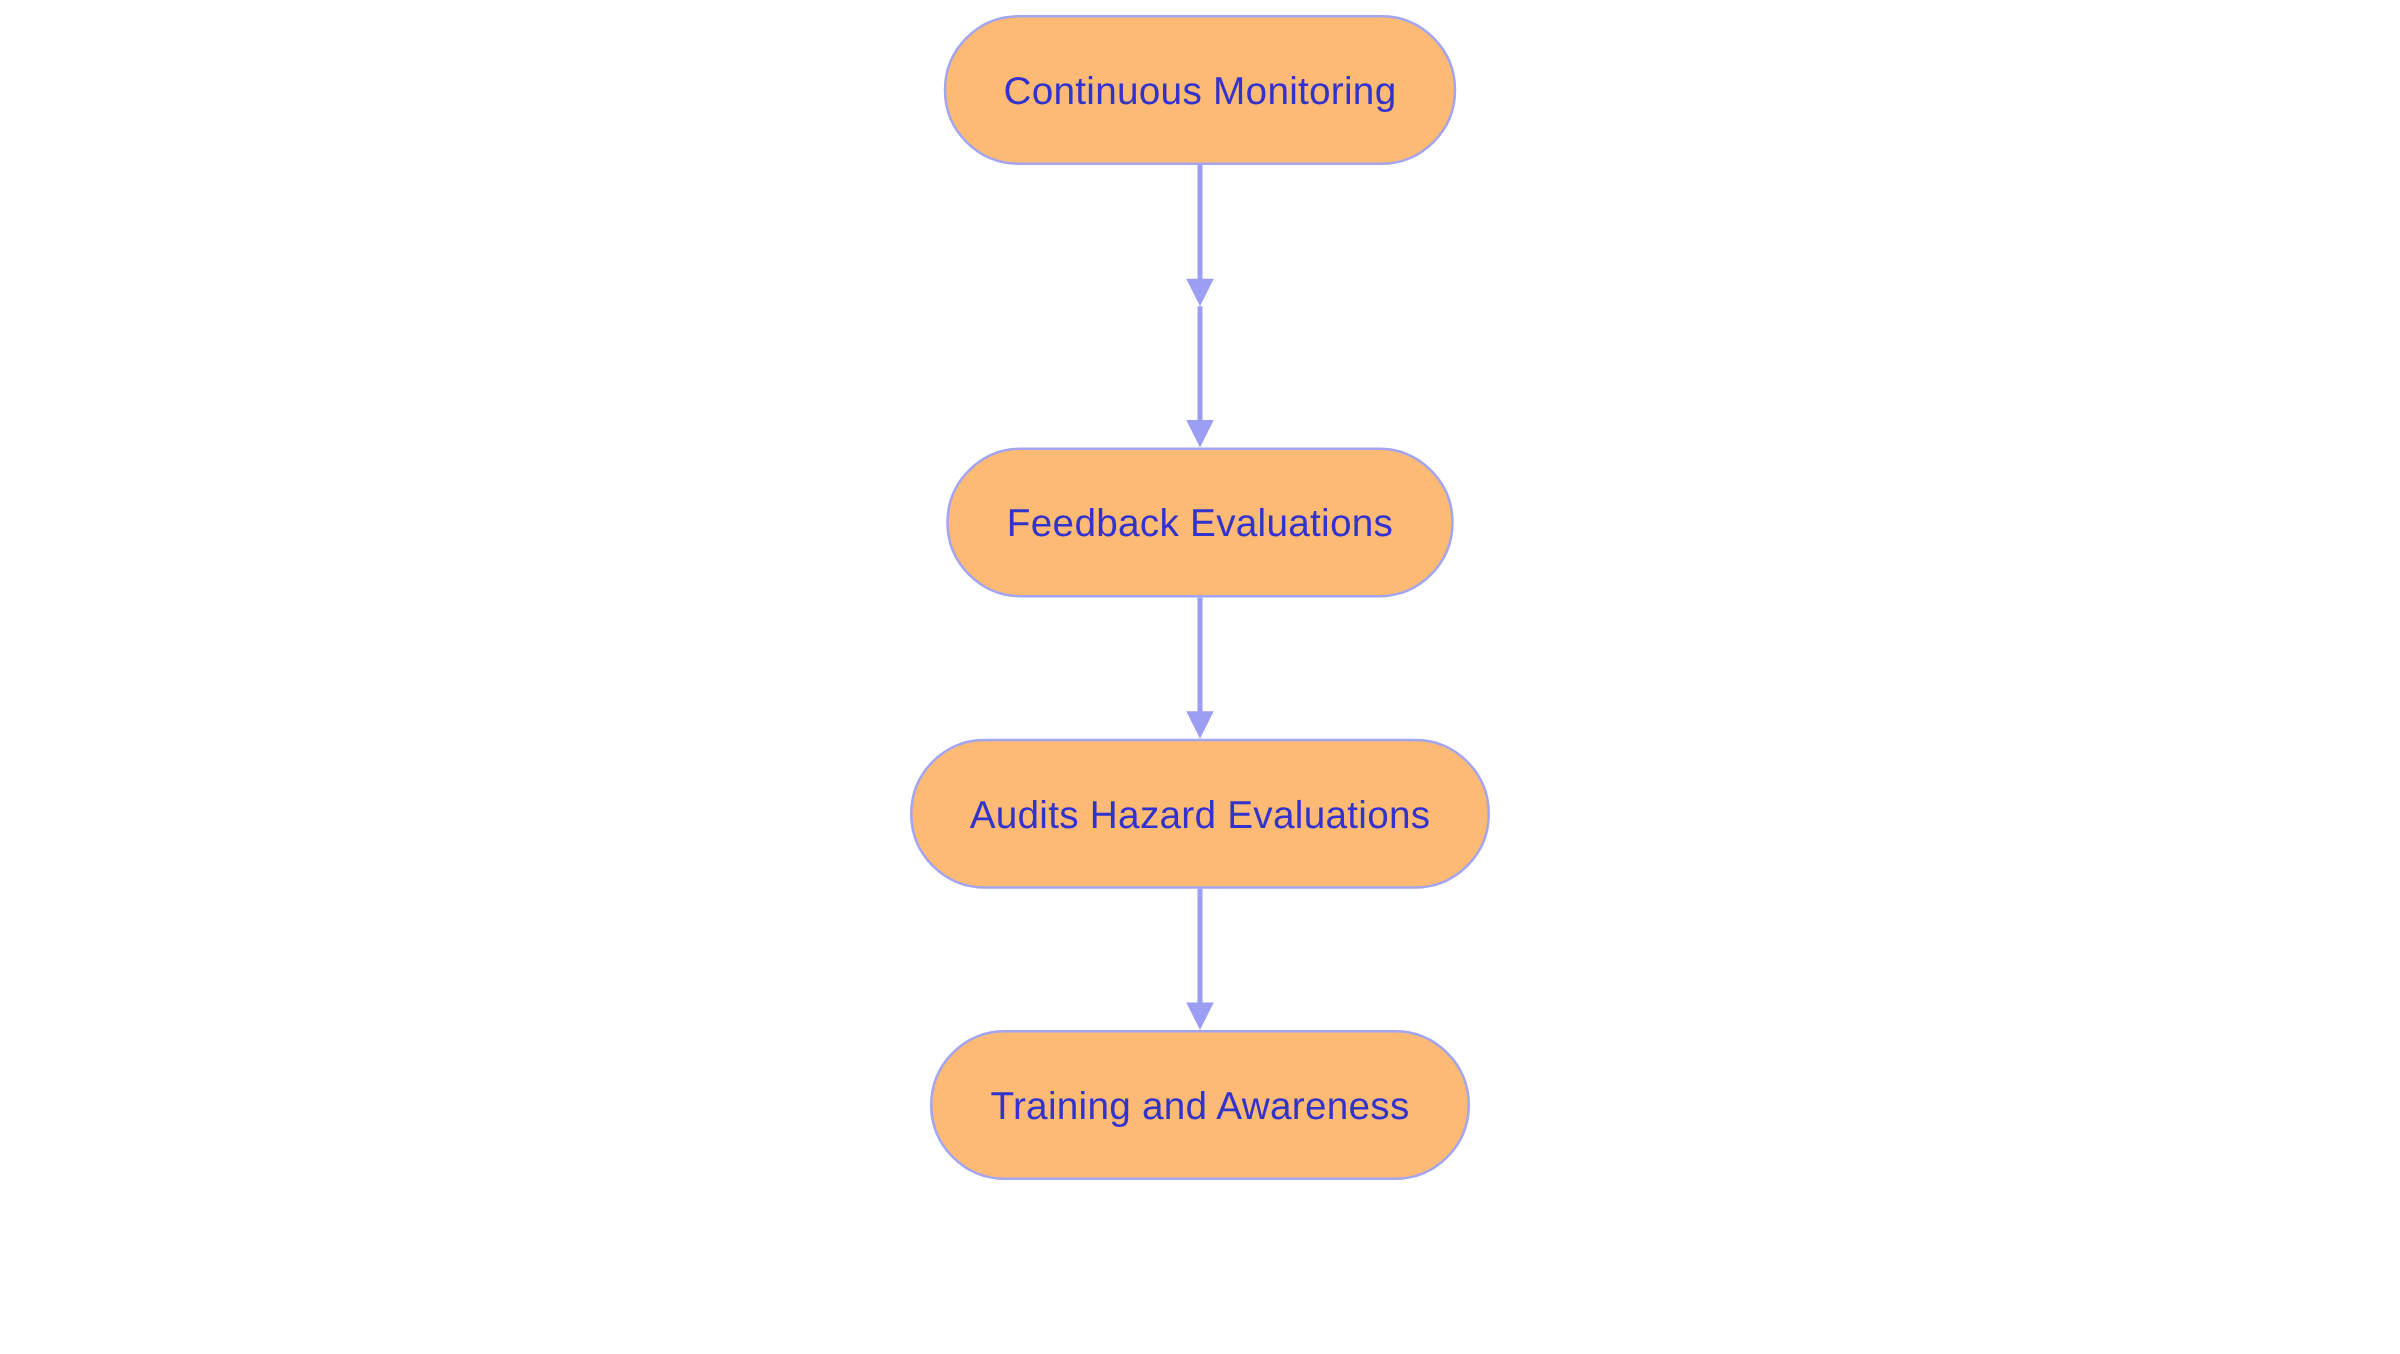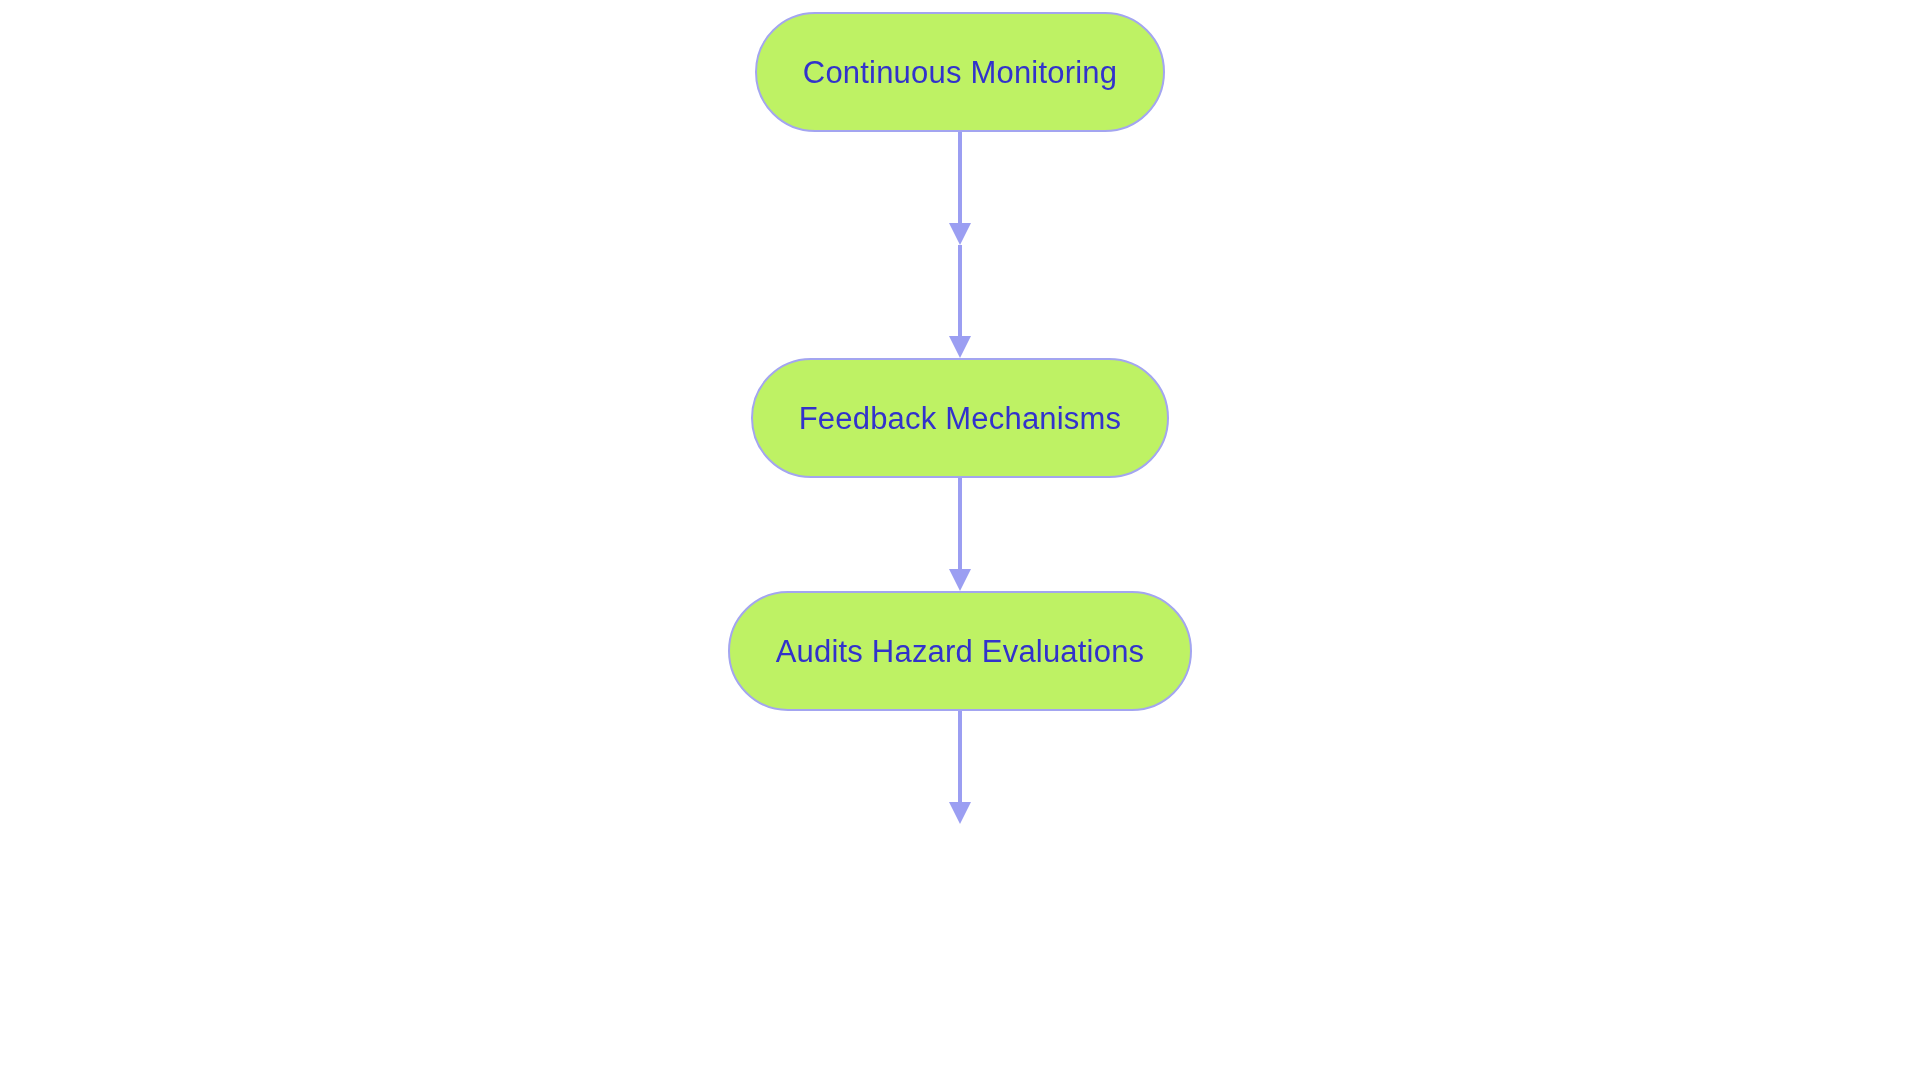--- a/index.html
+++ b/index.html
@@ -20,21 +20,21 @@
     height: 1083px;
     display: flex;
     flex-direction: column;
     align-items: center;
   }
 
   .node {
     box-sizing: border-box;
     height: 120px;
     border-radius: 60px;
-    background: #bef264;
+    background: #fdba74;
     border: 2px solid #a3a5f0;
     display: flex;
     align-items: center;
     justify-content: center;
     padding: 0 46px;
     position: relative;
   }
 
   .node-label {
     font-family: "Liberation Sans", sans-serif;
@@ -91,31 +91,34 @@
     <div class="head"></div>
   </div>
 
 
   <div class="connector">
     <div class="shaft"></div>
     <div class="head"></div>
   </div>
 
   <div class="node">
-    <span class="node-label">Feedback Mechanisms</span>
+    <span class="node-label">Feedback Evaluations</span>
   </div>
 
   <div class="connector">
     <div class="shaft"></div>
     <div class="head"></div>
   </div>
 
   <div class="node">
     <span class="node-label">Audits Hazard Evaluations</span>
   </div>
 
   <div class="connector">
     <div class="shaft"></div>
     <div class="head"></div>
   </div>
 
+  <div class="node">
+    <span class="node-label">Training and Awareness</span>
+  </div>
 
 </div>
 
 </body></html>

